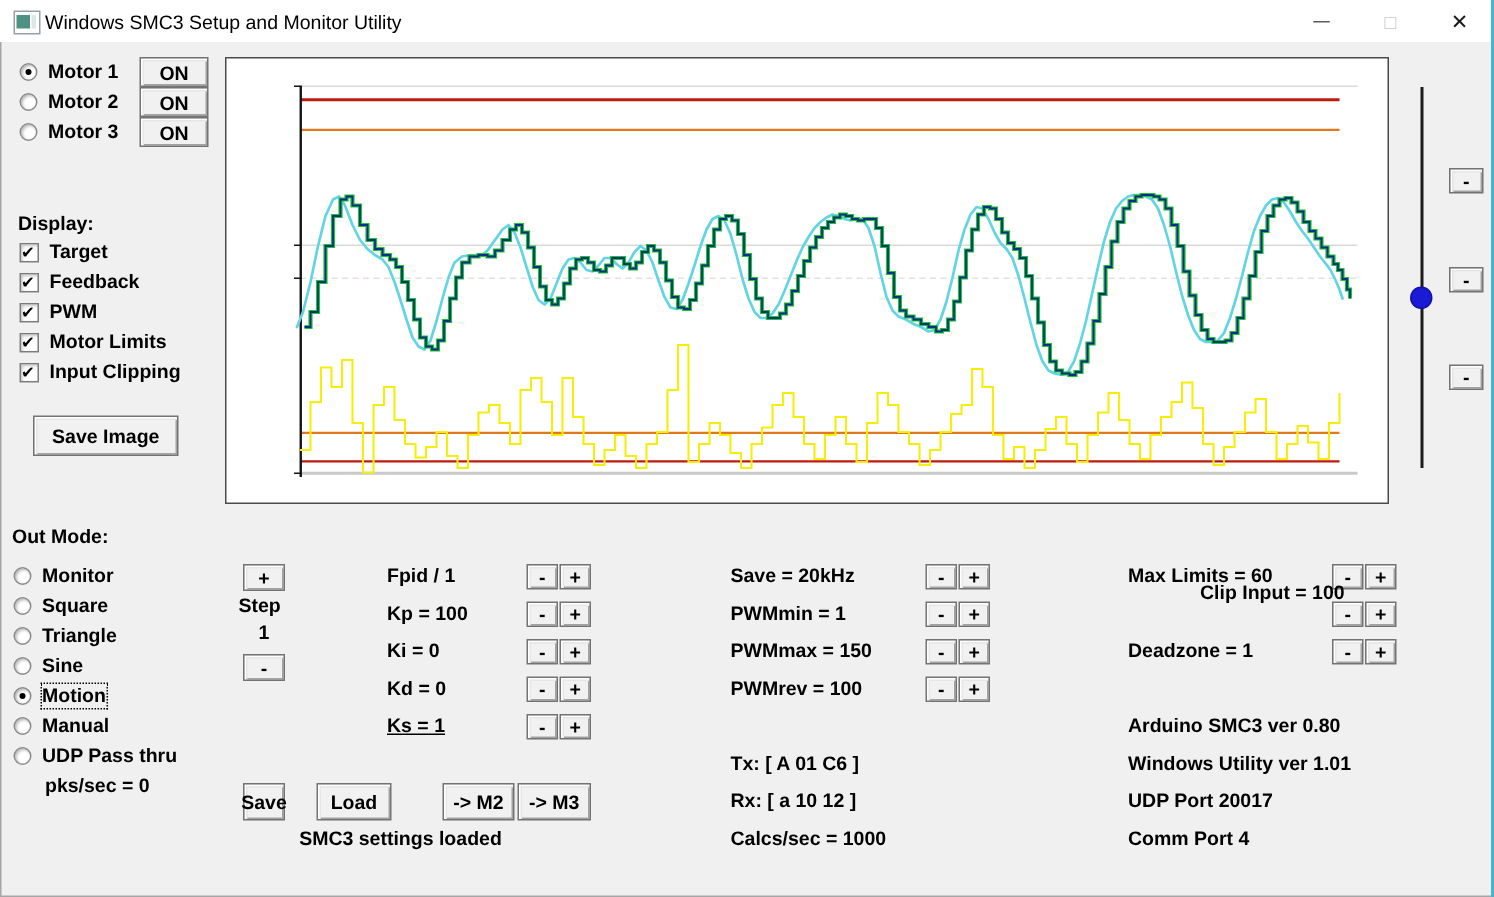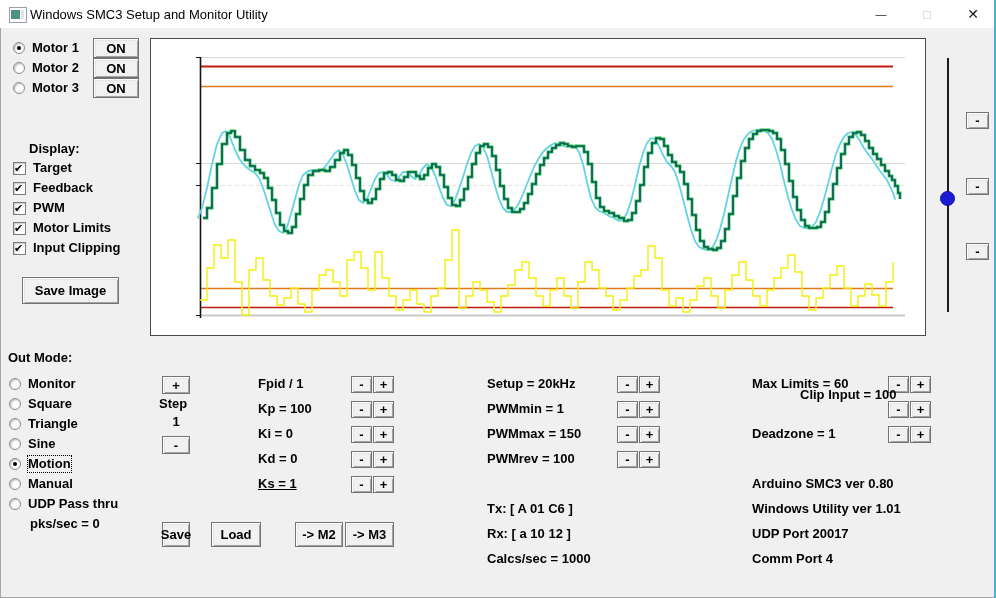--- a/index.html
+++ b/index.html
@@ -51,21 +51,21 @@
   <div class="b3" style="left:93px;top:38px;width:46px;height:20px;">ON</div>
 
   <span class="radio" style="left:13px;top:62px;"></span>
   <span class="lbl" style="left:32px;top:60px;">Motor 2</span>
   <div class="b3" style="left:93px;top:58px;width:46px;height:20px;">ON</div>
 
   <span class="radio" style="left:13px;top:82px;"></span>
   <span class="lbl" style="left:32px;top:80px;">Motor 3</span>
   <div class="b3" style="left:93px;top:78px;width:46px;height:20px;">ON</div>
 
-  <span class="lbl" style="left:12px;top:141px;margin-left:17px;">Display:</span>
+  <span class="lbl" style="left:12px;top:141px;">Display:</span>
   <span class="cb on" style="left:13px;top:162px;"></span>
   <span class="lbl" style="left:33px;top:160px;">Target</span>
   <span class="cb on" style="left:13px;top:182px;"></span>
   <span class="lbl" style="left:33px;top:180px;">Feedback</span>
   <span class="cb on" style="left:13px;top:202px;"></span>
   <span class="lbl" style="left:33px;top:200px;">PWM</span>
   <span class="cb on" style="left:13px;top:222px;"></span>
   <span class="lbl" style="left:33px;top:220px;">Motor Limits</span>
   <span class="cb on" style="left:13px;top:242px;"></span>
   <span class="lbl" style="left:33px;top:240px;">Input Clipping</span>
@@ -134,22 +134,23 @@
   <div class="b3 sm" style="left:351px;top:451px;width:21px;height:17px;">-</div>
   <div class="b3 sm" style="left:373px;top:451px;width:21px;height:17px;">+</div>
   <span class="lbl" style="left:258px;top:476px;text-decoration:underline;">Ks = 1</span>
   <div class="b3 sm" style="left:351px;top:476px;width:21px;height:17px;">-</div>
   <div class="b3 sm" style="left:373px;top:476px;width:21px;height:17px;">+</div>
 
   <div class="b3" style="left:162px;top:522px;width:28px;height:25px;">Save</div>
   <div class="b3" style="left:211px;top:522px;width:50px;height:25px;">Load</div>
   <div class="b3" style="left:295px;top:522px;width:48px;height:25px;">-&gt; M2</div>
   <div class="b3" style="left:345px;top:522px;width:49px;height:25px;">-&gt; M3</div>
+  <div class="status-text" style="left:162px;top:551px;width:210px;">SMC3 settings loaded</div>
 
-  <span class="lbl" style="left:487px;top:376px;">Setup = 20kHz</span>
+  <span class="lbl" style="left:487px;top:376px;">Save = 20kHz</span>
   <div class="b3 sm" style="left:617px;top:376px;width:21px;height:17px;">-</div>
   <div class="b3 sm" style="left:639px;top:376px;width:21px;height:17px;">+</div>
   <span class="lbl" style="left:487px;top:401px;">PWMmin = 1</span>
   <div class="b3 sm" style="left:617px;top:401px;width:21px;height:17px;">-</div>
   <div class="b3 sm" style="left:639px;top:401px;width:21px;height:17px;">+</div>
   <span class="lbl" style="left:487px;top:426px;">PWMmax = 150</span>
   <div class="b3 sm" style="left:617px;top:426px;width:21px;height:17px;">-</div>
   <div class="b3 sm" style="left:639px;top:426px;width:21px;height:17px;">+</div>
   <span class="lbl" style="left:487px;top:451px;">PWMrev = 100</span>
   <div class="b3 sm" style="left:617px;top:451px;width:21px;height:17px;">-</div>

